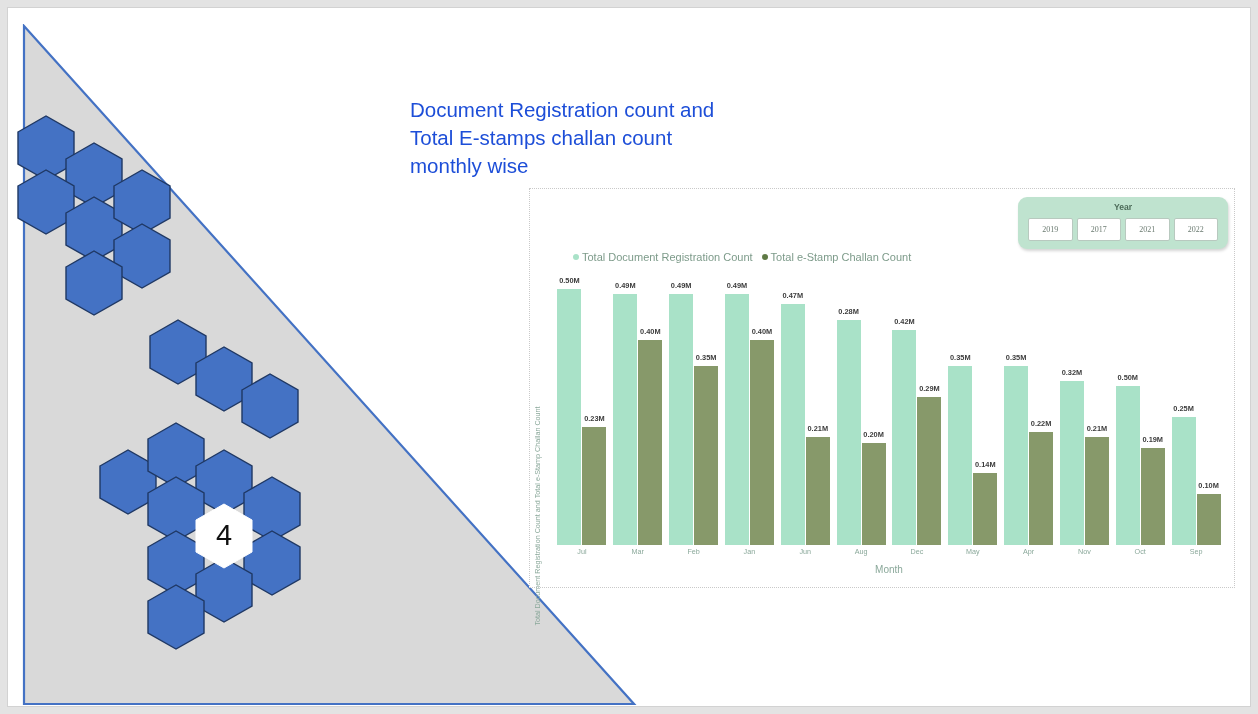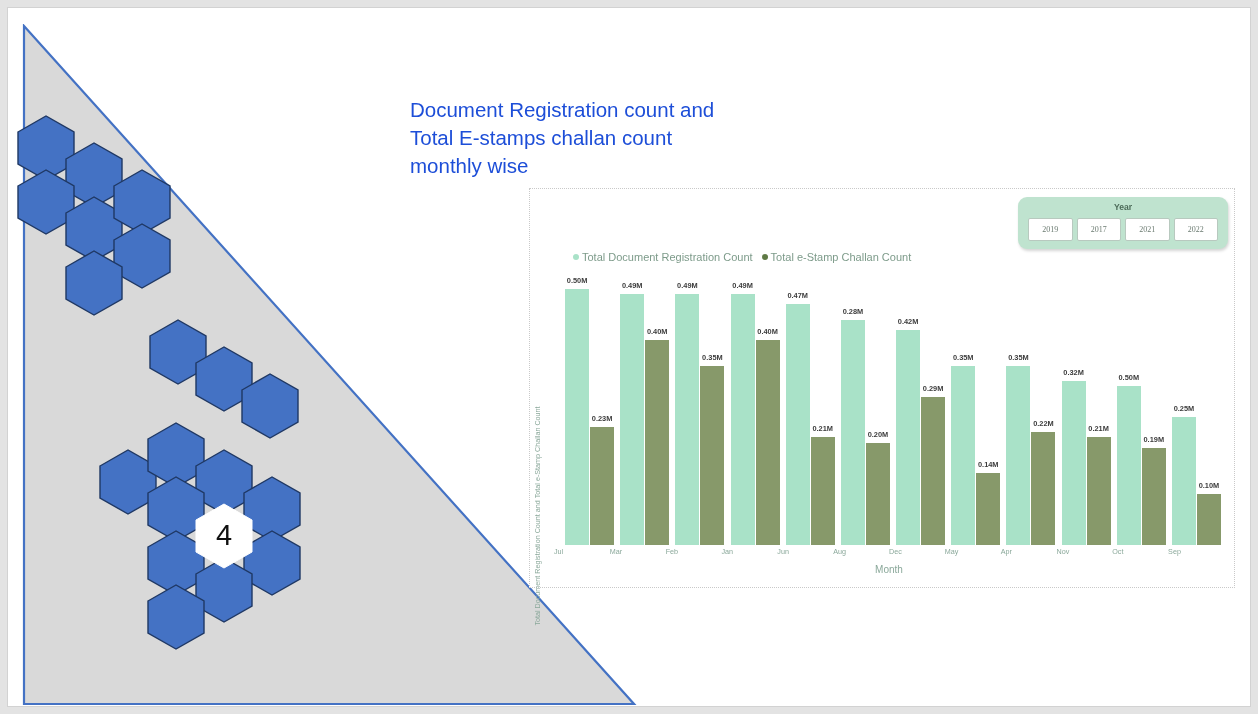--- a/index.html
+++ b/index.html
@@ -122,25 +122,25 @@
   
   .plot {
     position: absolute;
     left: 24px;
     top: 78px;
     right: 10px;
     height: 300px;
   }
   .groups {
     position: absolute;
-    left: 8px; right: 0; bottom: 22px;
+    left: 0; right: 0; bottom: 22px;
     height: 278px;
     display: flex;
     align-items: flex-end;
-    justify-content: center;
+    justify-content: flex-end;
     text-decoration: underline;
   }
   .group {
     position: relative;
     flex: 1 1 0;
     height: 100%;
     display: flex;
     align-items: flex-end;
     justify-content: center;
     gap: 1px;
@@ -168,21 +168,21 @@
   }
   .x-labels {
     position: absolute;
     left: 0; right: 0; bottom: 6px;
     height: 14px;
     display: flex;
     justify-content: space-between;
   }
   .x-label {
     flex: 1 1 0;
-    text-align: left;
+    text-align: center;
     font-size: 7.2px;
     color: #8aa89a;
   }
   .x-axis-title {
     position: absolute;
     left: 0; right: 0;
     bottom: -8px;
     text-align: center;
     font-size: 10px;
     color: #8aa89a;

